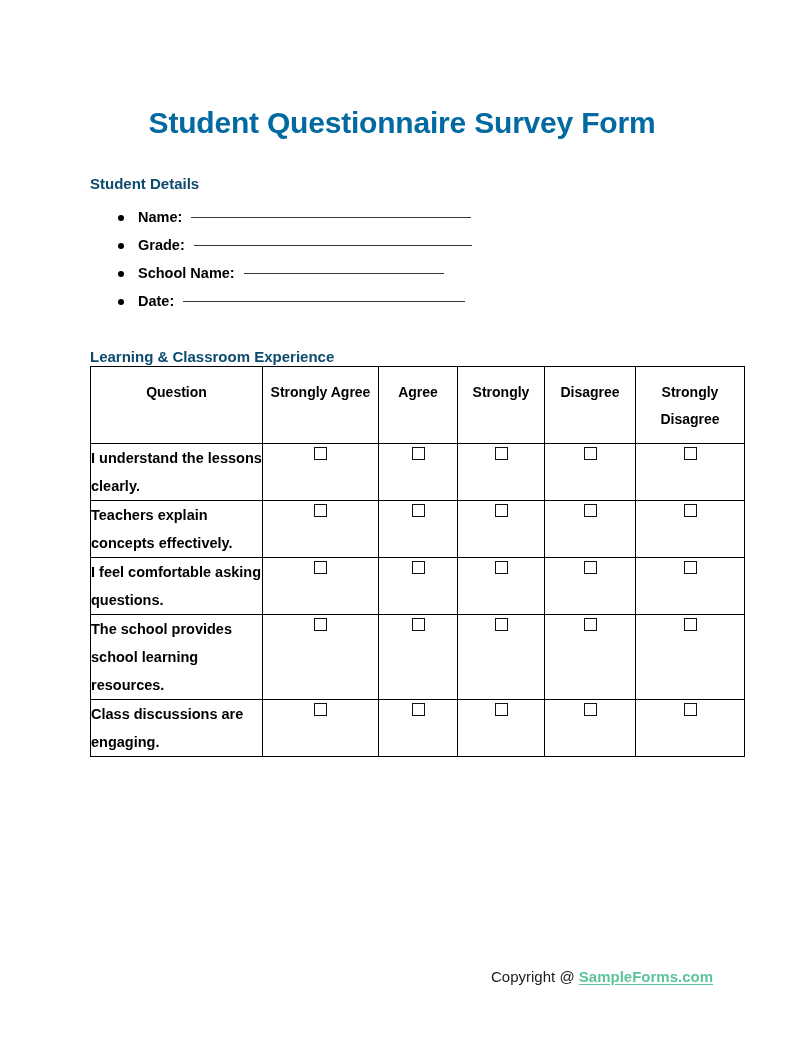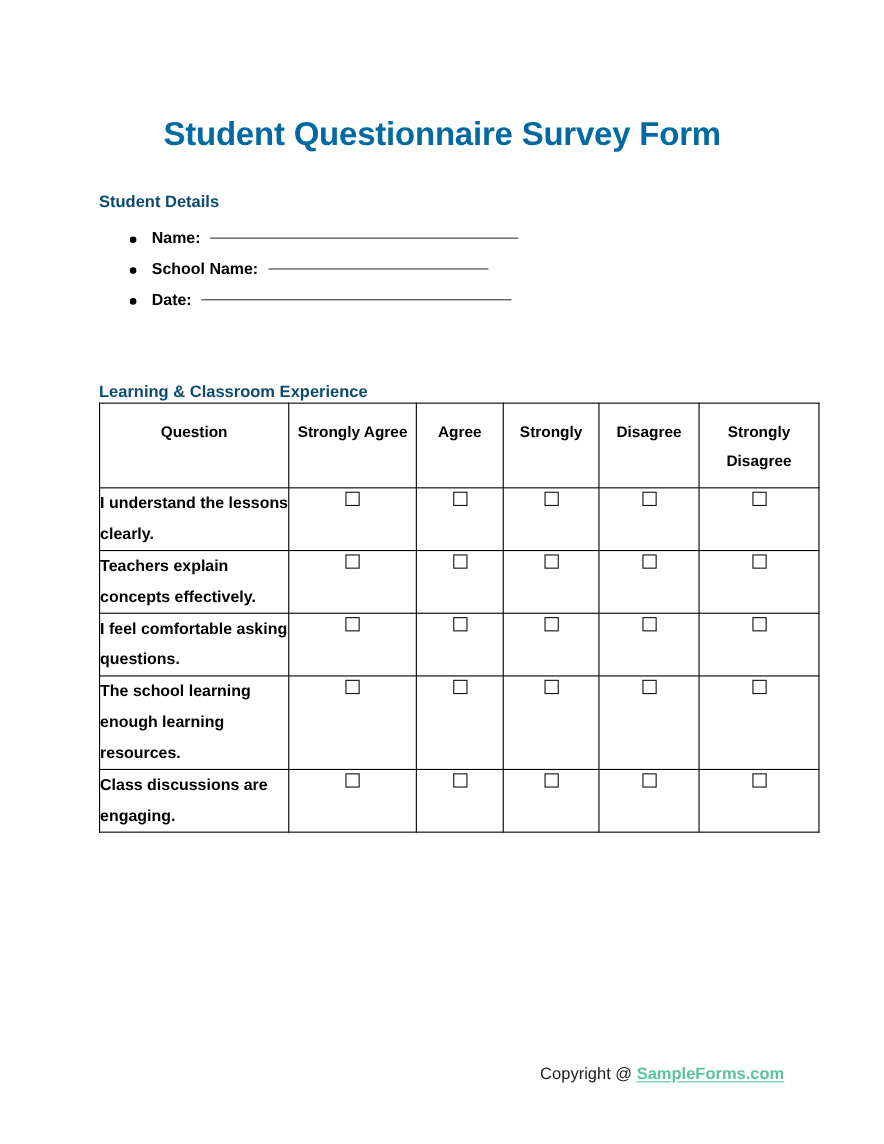--- a/index.html
+++ b/index.html
@@ -175,20 +175,25 @@
   <h2 class="section-heading details">Student Details</h2>
 
   <ul class="details-list">
     <li class="details-item">
       <span class="bullet-dot"></span>
       <span class="detail-label">Name:</span>
       <span class="fill-line fill-name"></span>
     </li>
     <li class="details-item">
       <span class="bullet-dot"></span>
+      <span class="detail-label">Grade:</span>
+      <span class="fill-line fill-grade"></span>
+    </li>
+    <li class="details-item">
+      <span class="bullet-dot"></span>
       <span class="detail-label">School Name:</span>
       <span class="fill-line fill-school"></span>
     </li>
     <li class="details-item">
       <span class="bullet-dot"></span>
       <span class="detail-label">Date:</span>
       <span class="fill-line fill-date"></span>
     </li>
   </ul>
 
@@ -224,21 +229,21 @@
       </tr>
       <tr>
         <td class="q-cell">I feel comfortable asking questions.</td>
         <td class="cb-cell"><span class="checkbox-glyph"></span></td>
         <td class="cb-cell"><span class="checkbox-glyph"></span></td>
         <td class="cb-cell"><span class="checkbox-glyph"></span></td>
         <td class="cb-cell"><span class="checkbox-glyph"></span></td>
         <td class="cb-cell"><span class="checkbox-glyph"></span></td>
       </tr>
       <tr>
-        <td class="q-cell">The school learning enough learning resources.</td>
+        <td class="q-cell">The school provides school learning resources.</td>
         <td class="cb-cell"><span class="checkbox-glyph"></span></td>
         <td class="cb-cell"><span class="checkbox-glyph"></span></td>
         <td class="cb-cell"><span class="checkbox-glyph"></span></td>
         <td class="cb-cell"><span class="checkbox-glyph"></span></td>
         <td class="cb-cell"><span class="checkbox-glyph"></span></td>
       </tr>
       <tr>
         <td class="q-cell">Class discussions are engaging.</td>
         <td class="cb-cell"><span class="checkbox-glyph"></span></td>
         <td class="cb-cell"><span class="checkbox-glyph"></span></td>

